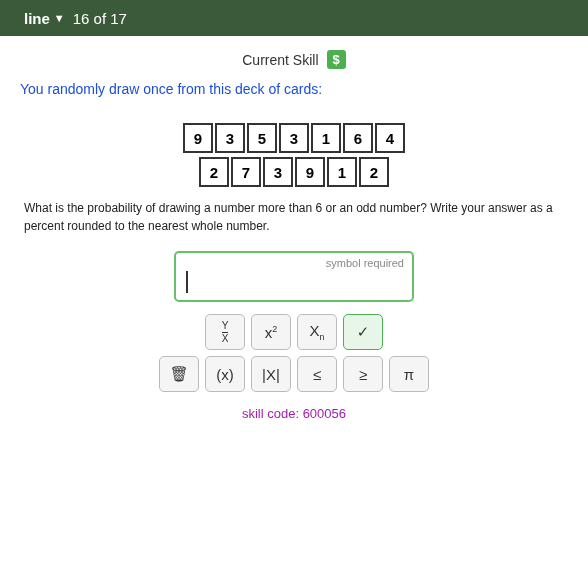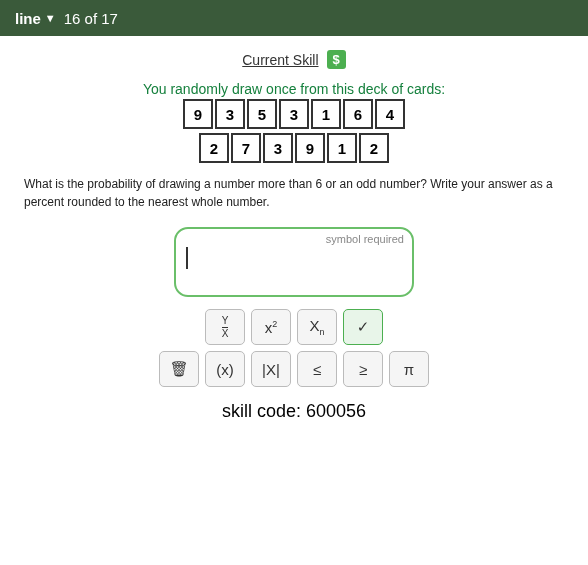--- a/index.html
+++ b/index.html
@@ -8,21 +8,21 @@
       background: #fff;
       width: 588px;
       min-height: 565px;
       overflow: hidden;
     }
     .top-bar {
       background: #3a5a3a;
       color: #fff;
       display: flex;
       align-items: center;
-      padding: 6px 15px;
+      padding: 6px 24px;
       gap: 8px;
       height: 36px;
     }
     .top-bar-line {
       font-size: 15px;
       font-weight: bold;
       display: flex;
       align-items: center;
       gap: 4px;
     }
@@ -39,35 +39,33 @@
     .current-skill-row {
       display: flex;
       align-items: center;
       justify-content: center;
       gap: 8px;
       margin-bottom: 12px;
     }
     .current-skill-label {
       font-size: 14px;
       color: #333;
-      text-decoration: underline;
     }
     .skill-badge {
       background: #4caf50;
       color: #fff;
       font-size: 13px;
       font-weight: bold;
       padding: 2px 6px;
       border-radius: 3px;
     }
     .question-text {
       font-size: 14px;
-      color: #15803d;
-      text-align: center;
-      margin-bottom: 2px;
+      color: #1d4ed8;
+      margin-bottom: 26px;
     }
     .cards-container {
       display: flex;
       flex-direction: column;
       align-items: center;
       gap: 4px;
       margin-bottom: 12px;
     }
     .cards-row {
       display: flex;
@@ -91,23 +89,23 @@
       margin-bottom: 16px;
       padding: 0 4px;
     }
     .answer-area-container {
       display: flex;
       justify-content: center;
       margin-bottom: 12px;
     }
     .answer-box {
       border: 2px solid #6abf69;
-      border-radius: 14px;
+      border-radius: 5px;
       width: 240px;
-      height: 70px;
+      height: 51px;
       position: relative;
       background: #fff;
     }
     .symbol-required-label {
       position: absolute;
       top: 4px;
       right: 8px;
       font-size: 11px;
       color: #888;
     }
@@ -161,22 +159,22 @@
       display: flex;
       flex-direction: column;
       align-items: center;
       font-size: 10px;
       line-height: 1;
     }
     .fraction-icon .num { border-bottom: 1px solid #333; padding-bottom: 1px; }
     .fraction-icon .den { padding-top: 1px; }
     .skill-code {
       text-align: center;
-      font-size: 18px;
-      color: #000000;
+      font-size: 13px;
+      color: #a21caf;
     }
   </style>
 </head>
 <body>
 
 <div class="top-bar">
   <div class="top-bar-line">
     <span>line</span>
     <span class="dropdown-icon">▼</span>
   </div>

